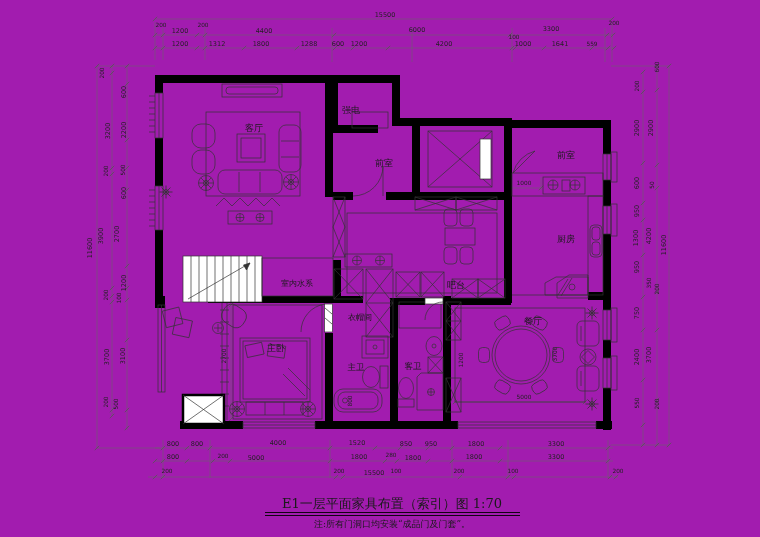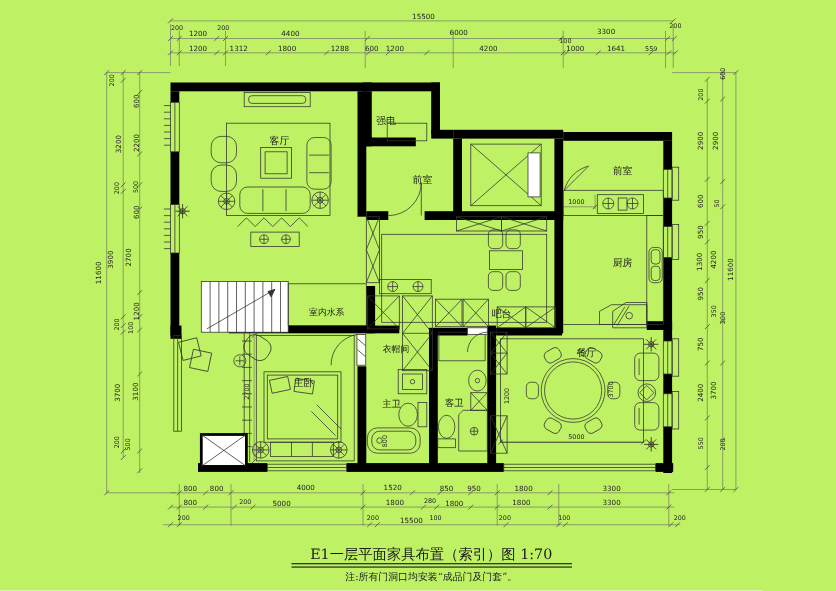--- a/index.html
+++ b/index.html
@@ -1,16 +1,16 @@
 <!DOCTYPE html>
 <html><head>
 <meta charset="utf-8">
 <style>
   html,body{margin:0;padding:0;background:#fff;width:760px;height:537px;overflow:hidden}
-  .canvas{position:relative;width:760px;height:537px;background:#bef264}
+  .canvas{position:relative;width:760px;height:537px;background:#a21caf}
   svg{display:block}
   text{font-family:"DejaVu Sans","Liberation Sans",sans-serif;fill:#1a1a1a}
   .dt{font-size:6.5px;fill:#222}
   .dts{font-size:5.8px;fill:#222}
   .rl{font-size:9px}
   .rls{font-size:8px}
   .rlm{font-size:8.5px}
   .tt{font-size:13px;font-family:"DejaVu Serif","Liberation Serif",serif}
   .nt{font-size:9px;font-family:"DejaVu Serif","Liberation Serif",serif}
   .dim line,.dim path{stroke:#666;stroke-width:.55;fill:none}

